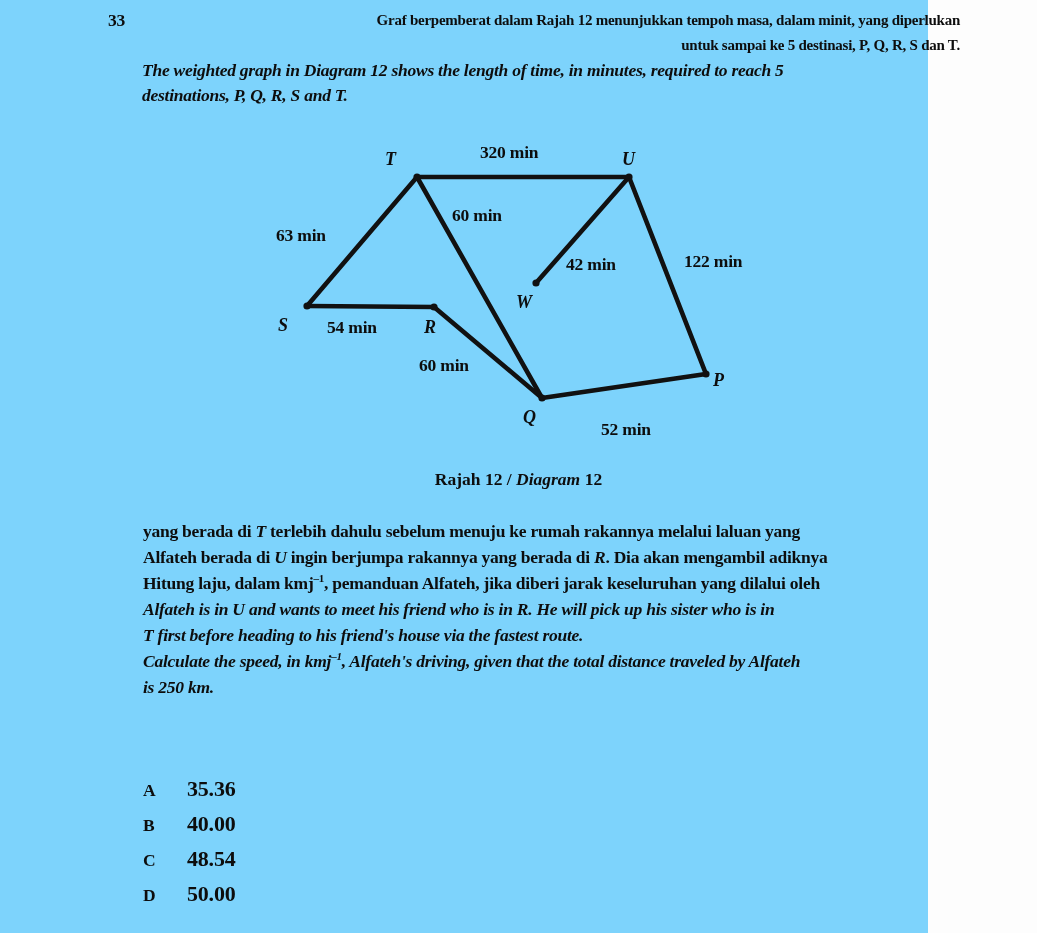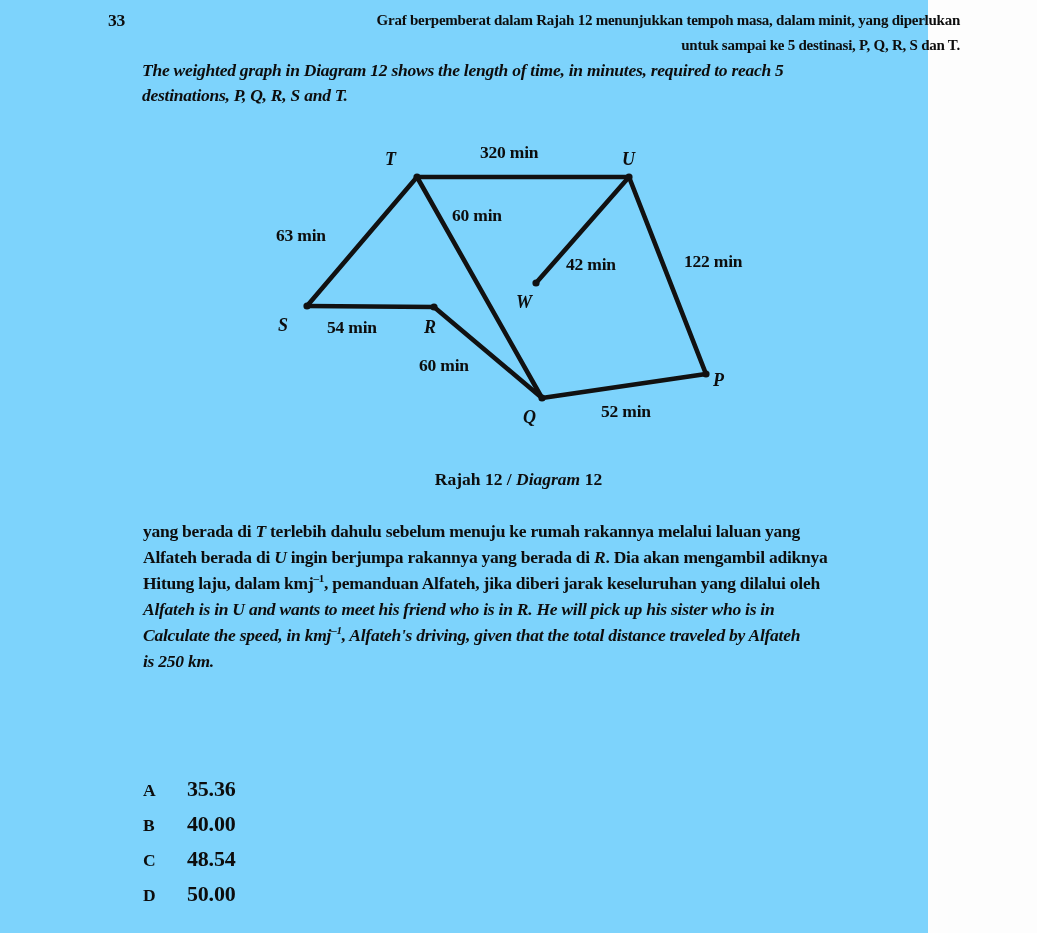--- a/index.html
+++ b/index.html
@@ -205,21 +205,21 @@
         <div class="node-label" style="left: 713px; top: 246px;">P</div>
       </div>
     <div id="graph-edge-labels">
         <div class="edge-label" style="left: 480px; top: 18px;">320 min</div>
         <div class="edge-label" style="left: 276px; top: 101px;">63 min</div>
         <div class="edge-label" style="left: 452px; top: 81px;">60 min</div>
         <div class="edge-label" style="left: 327px; top: 193px;">54 min</div>
         <div class="edge-label" style="left: 419px; top: 231px;">60 min</div>
         <div class="edge-label" style="left: 566px; top: 130px;">42 min</div>
         <div class="edge-label" style="left: 676px; top: 127px; margin-left: 8px;">122 min</div>
-        <div class="edge-label" style="left: 601px; top: 277px;">52 min</div>
+        <div class="edge-label" style="left: 601px; top: 295px;">52 min</div>
       </div>
   </div>
 
   <div class="caption">
     <span>Rajah 12</span>
     <span>/</span>
     <span class="it">Diagram</span>
     <span>12</span>
   </div>
 
@@ -228,20 +228,21 @@
       <span>yang berada di </span><span class="it">T</span><span> terlebih dahulu sebelum menuju ke rumah rakannya melalui laluan yang</span>
     </div>
     <div class="p-my">
       <span>Alfateh berada di </span><span class="it">U</span><span> ingin berjumpa rakannya yang berada di </span><span class="it">R</span><span>. Dia akan mengambil adiknya</span>
     </div>
     <div class="p-my">
       <span>Hitung laju, dalam kmj</span><sup>–1</sup><span>, pemanduan Alfateh, jika diberi jarak keseluruhan yang dilalui oleh</span>
     </div>
 
     <div class="p-en">Alfateh is in U and wants to meet his friend who is in R. He will pick up his sister who is in</div>
+    <div class="p-en">T first before heading to his friend's house via the fastest route.</div>
     <div class="p-en">
       <span>Calculate the speed, in kmj</span><sup>–1</sup><span>, Alfateh's driving, given that the total distance traveled by Alfateh</span>
     </div>
     <div class="p-en">is 250 km.</div>
   </div>
 
   <div class="options" id="options-list">
       <div class="option-row">
         <span class="option-letter">A</span>
         <span class="option-value">35.36</span>

